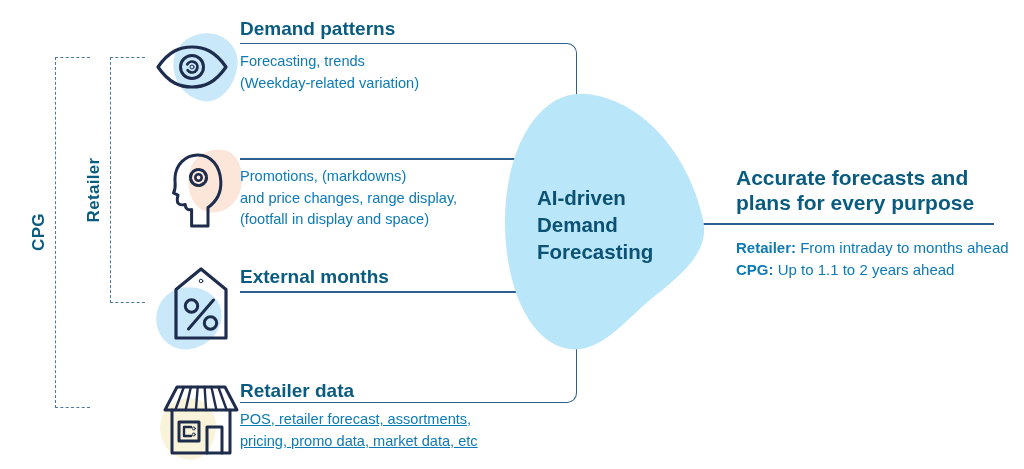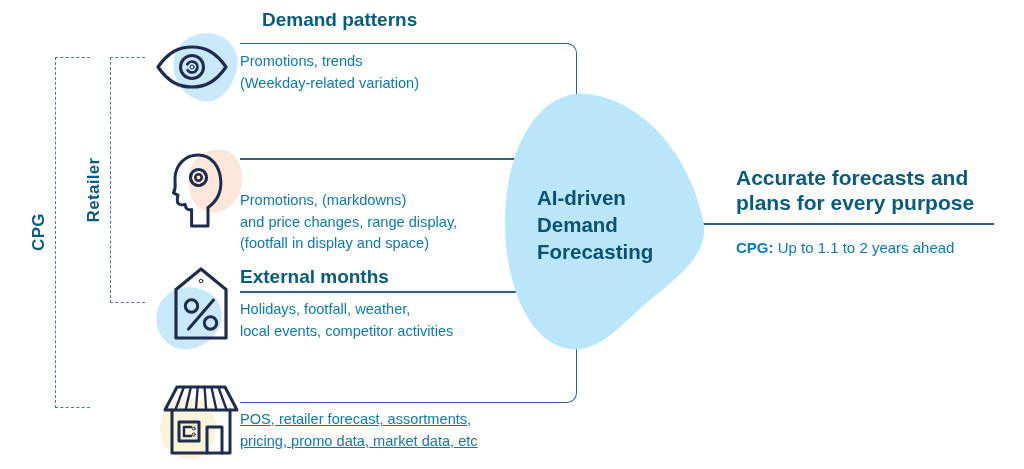--- a/index.html
+++ b/index.html
@@ -31,22 +31,22 @@
   .rule.out{left:695px;top:223px;width:299px;}
 
   
   .blob-svg{position:absolute;left:500px;top:91px;width:212px;height:268px;z-index:2;}
   .blob-label{position:absolute;left:537px;top:184px;z-index:3;color:var(--blob-text);
     font-weight:700;font-size:20.5px;line-height:27px;}
 
   
   .sec-title{position:absolute;left:240px;font-weight:700;font-size:19px;color:var(--heading);z-index:3;}
   .sec-body{position:absolute;left:240px;font-size:14.6px;line-height:21.5px;color:var(--body);z-index:3;}
-  .t1{top:9px;margin-left:22px;} .b1{top:51px;}
-  .t2{top:133px;} .b2{top:166px;margin-top:24px;}
+  .t1{top:18px;} .b1{top:51px;}
+  .t2{top:133px;} .b2{top:166px;}
   .t3{top:266px;} .b3{top:299px;}
   .t4{top:380px;} .b4{top:409px;text-decoration:underline;}
 
   
   .out-title{position:absolute;left:736px;top:165px;font-weight:700;font-size:21px;
     line-height:25px;color:var(--heading);z-index:3;}
   .out-body{position:absolute;left:736px;top:237px;font-size:15px;line-height:21.5px;
     color:var(--body);z-index:3;}
   .out-body b{font-weight:700;}
 
@@ -121,51 +121,49 @@
     <polyline points="12,27 12,70 70,70 70,27" stroke-width="3"></polyline>
     <polyline points="47,70 47,44 62,44 62,70" stroke-width="3"></polyline>
     <rect x="19" y="39" width="20" height="19" stroke-width="3"></rect>
     <polyline points="31,44 24,44 24,53 31,53" stroke-width="2.4"></polyline>
     <circle cx="33.8" cy="45.5" r="1.5" fill="var(--ink)" stroke="none"></circle>
     <circle cx="33.8" cy="51.5" r="1.5" fill="var(--ink)" stroke="none"></circle>
   </svg>
 
   <div class="sec-title t1">Demand patterns</div>
   <div class="sec-body b1">
-    <div>Promotions, trends</div>
+    <div>Forecasting, trends</div>
     <div>(Weekday-related variation)</div>
   </div>
 
   <div class="sec-body b2">
     <div>Promotions, (markdowns)</div>
     <div>and price changes, range display,</div>
     <div>(footfall in display and space)</div>
   </div>
 
   <div class="sec-title t3">External months</div>
-  <div class="sec-body b3">
-    <div>Holidays, footfall, weather,</div>
-    <div>local events, competitor activities</div>
-  </div>
 
+  <div class="sec-title t4">Retailer data</div>
   <div class="sec-body b4">
     <div>POS, retailer forecast, assortments,</div>
     <div>pricing, promo data, market data, etc</div>
   </div>
 
   <svg class="blob-svg" viewBox="0 0 212 268">
     <path d="M86 3 C140 8 188 60 203 128 C209 155 192 176 156 204 C124 229 100 266 64 257 C30 248 5 198 5 130 C5 62 36 -1 86 3 Z" fill="var(--blob)" stroke="none"></path>
   </svg>
   <div class="blob-label">
     <div>AI-driven</div>
     <div>Demand</div>
     <div>Forecasting</div>
   </div>
 
   <div class="out-title">
     <div>Accurate forecasts and</div>
     <div>plans for every purpose</div>
   </div>
   <div class="out-body">
+    <div><b>Retailer:</b><span> From intraday to months ahead</span></div>
     <div><b>CPG:</b><span> Up to 1.1 to 2 years ahead</span></div>
   </div>
 
 </div>
 
 </body></html>

